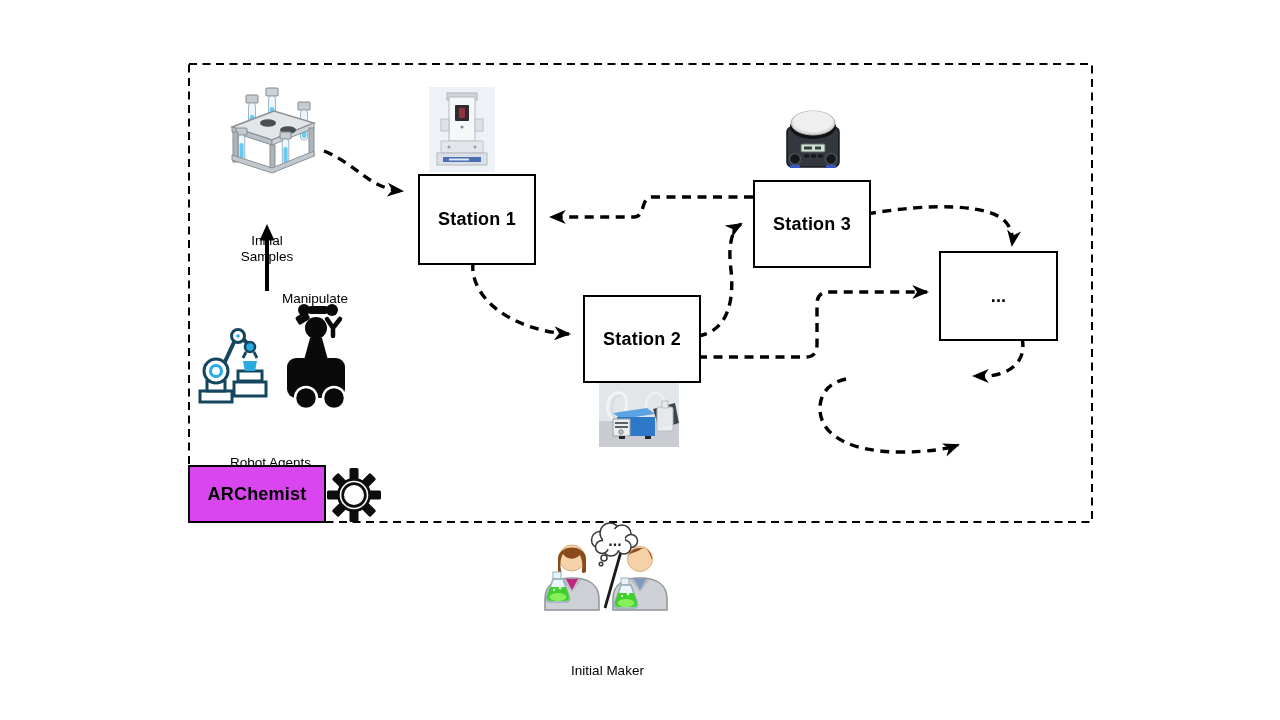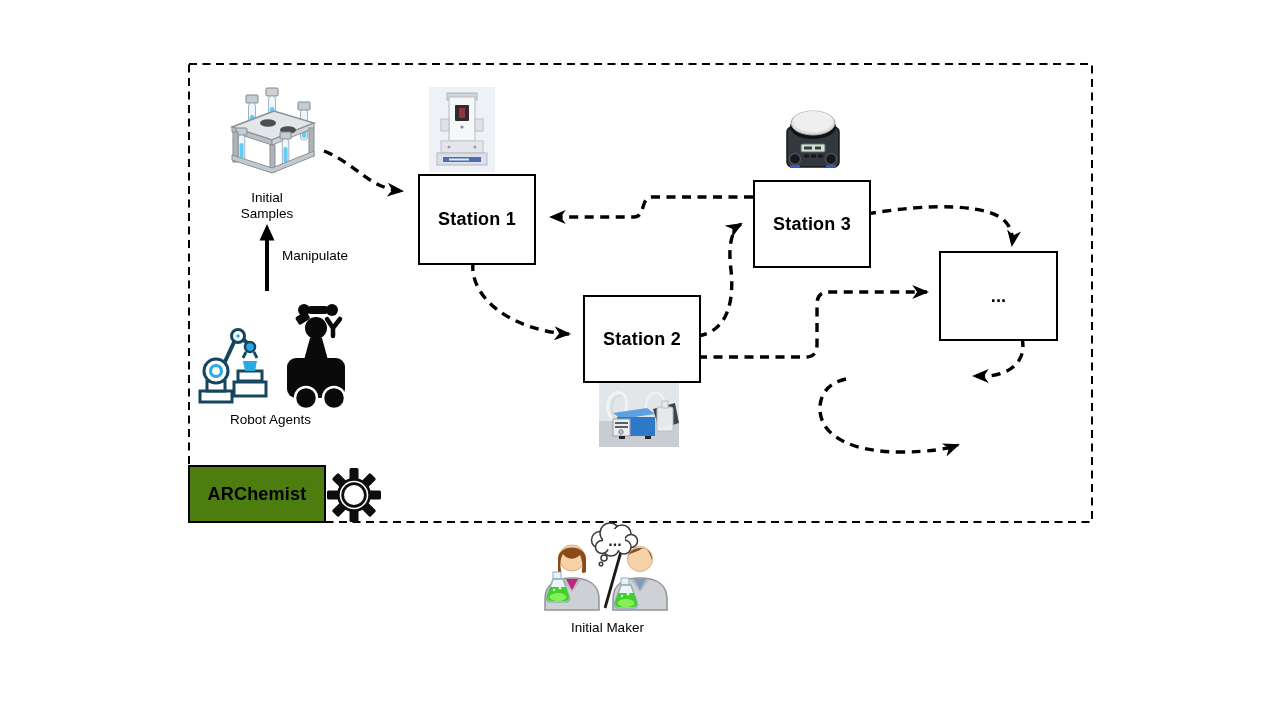--- a/index.html
+++ b/index.html
@@ -2,21 +2,21 @@
 <html><head>
 <meta charset="utf-8">
 <style>
   html,body{margin:0;padding:0;background:#ffffff;}
   #stage{position:relative;width:1280px;height:720px;background:#ffffff;overflow:hidden;
          font-family:"Liberation Sans",sans-serif;color:#000;}
   #wires{position:absolute;left:0;top:0;width:1280px;height:720px;}
   .box{position:absolute;background:#ffffff;border:2px solid #000;
        display:flex;align-items:center;justify-content:center;
        font-weight:bold;font-size:18px;letter-spacing:.2px;text-align:center;}
-  .lbl{position:absolute;font-size:13.5px;line-height:1.18;}
+  .lbl{position:absolute;font-size:13.5px;line-height:1.18;margin-top:43px;}
   .center{text-align:center;}
   .pre{white-space:pre-line;}
   .art{position:absolute;}
   .art svg{display:block;}
 </style>
 </head>
 <body>
 
 <div id="stage">
 
@@ -253,21 +253,21 @@
         <circle cx="74" cy="20" r="11" fill="#ffffff" stroke="none"></circle>
         <text x="75" y="26" text-anchor="middle" font-size="16" font-weight="bold" fill="#222" font-family="Liberation Sans, sans-serif">...</text>
       </g>
     </svg>
   </div>
 
   <div class="box" style="left:418px;top:174px;width:114px;height:87px">Station 1</div>
   <div class="box" style="left:583px;top:295px;width:114px;height:84px">Station 2</div>
   <div class="box" style="left:753px;top:180px;width:114px;height:84px">Station 3</div>
   <div class="box" style="left:939px;top:251px;width:115px;height:86px;z-index:1">...</div>
-  <div class="box" style="left: 188px; top: 465px; width: 134px; height: 54px; z-index: 2; background: #4d7c0f;">ARChemist</div>
+  <div class="box" style="left: 188px; top: 465px; width: 134px; height: 54px; z-index: 2; background: #d946ef;">ARChemist</div>
 
   <div class="lbl center pre" style="left:217px;top:190px;width:100px">Initial
 Samples</div>
   <div class="lbl" style="left:282px;top:248px">Manipulate</div>
   <div class="lbl center" style="left:198px;top:412px;width:145px">Robot Agents</div>
   <div class="lbl center" style="left:535px;top:620px;width:145px">Initial Maker</div>
 
 </div>
 
 </body></html>

